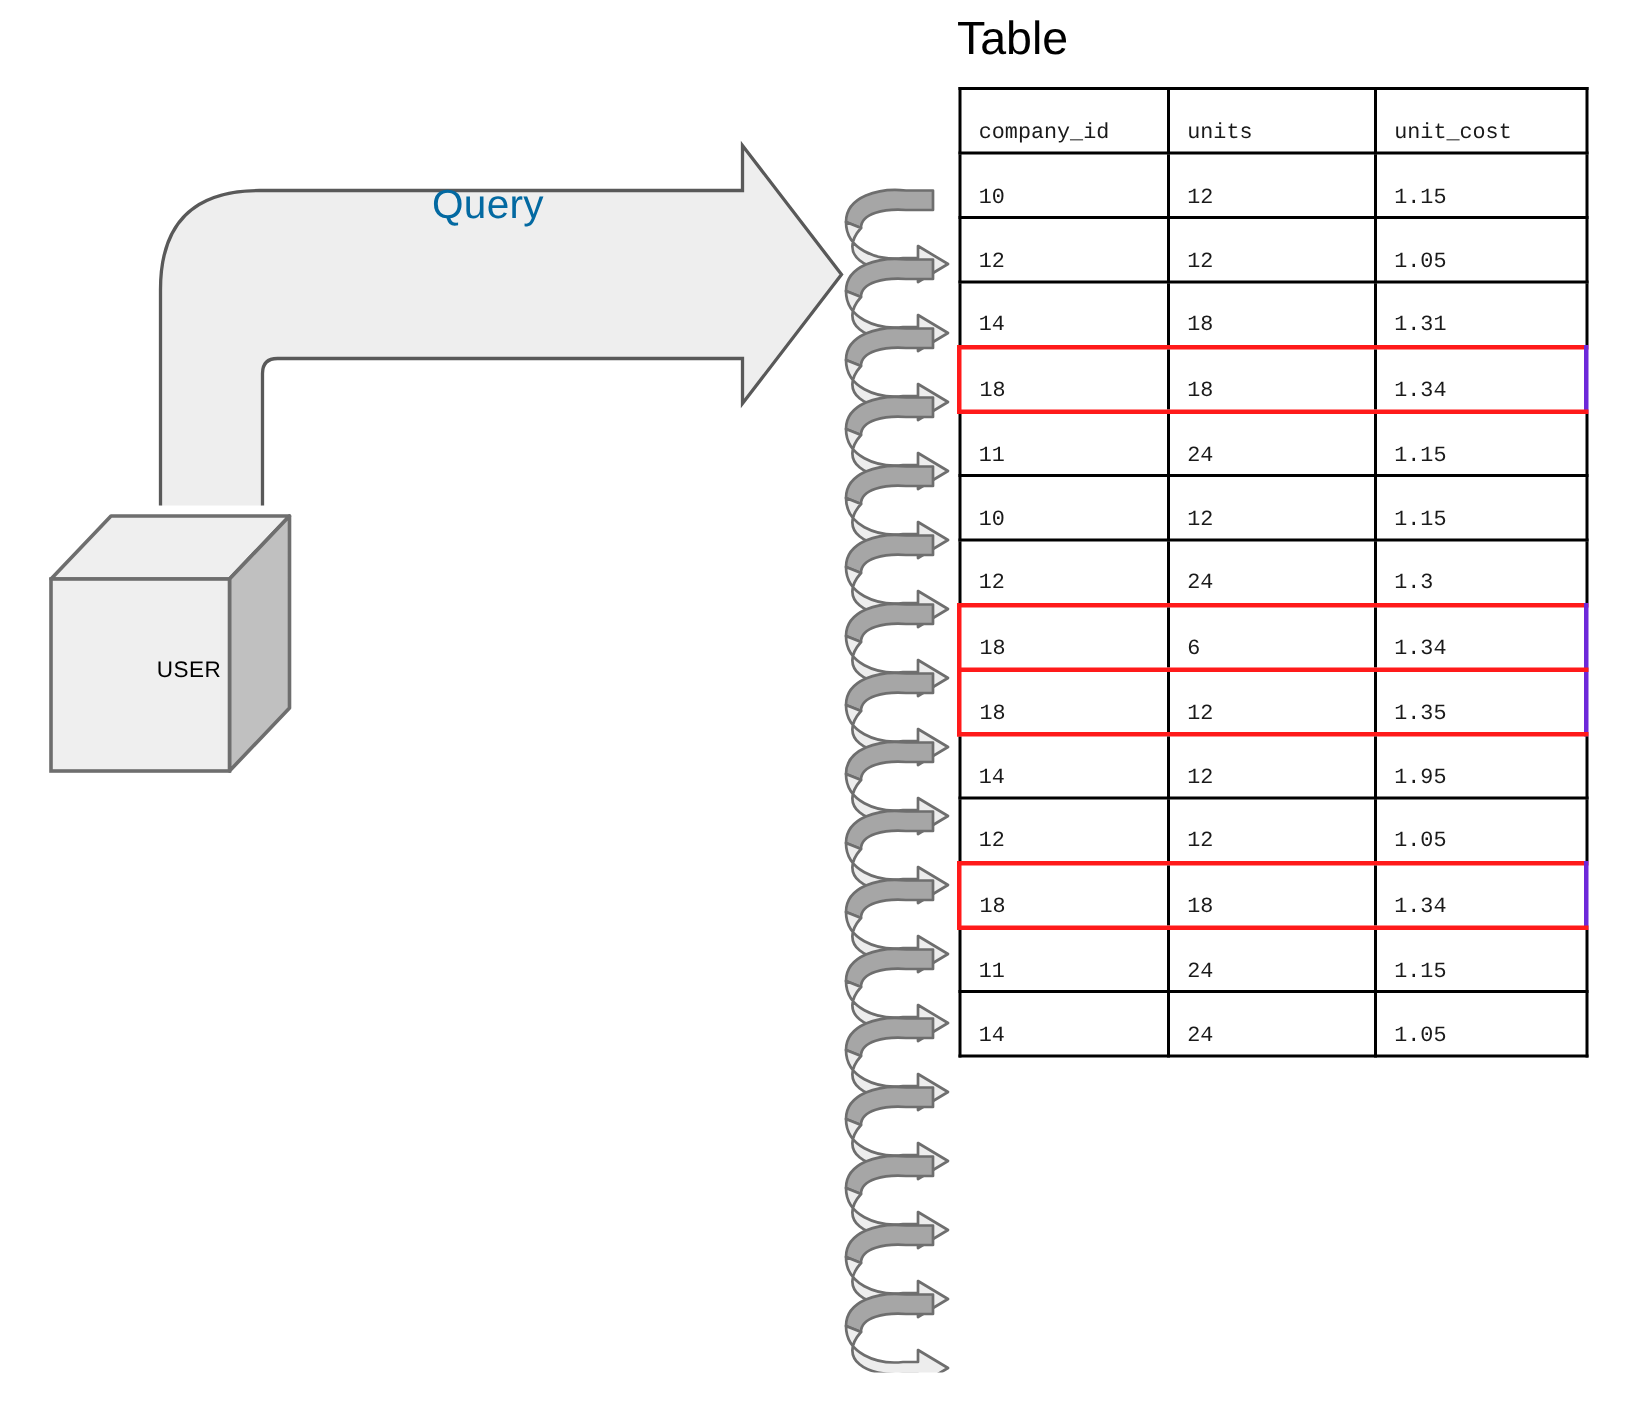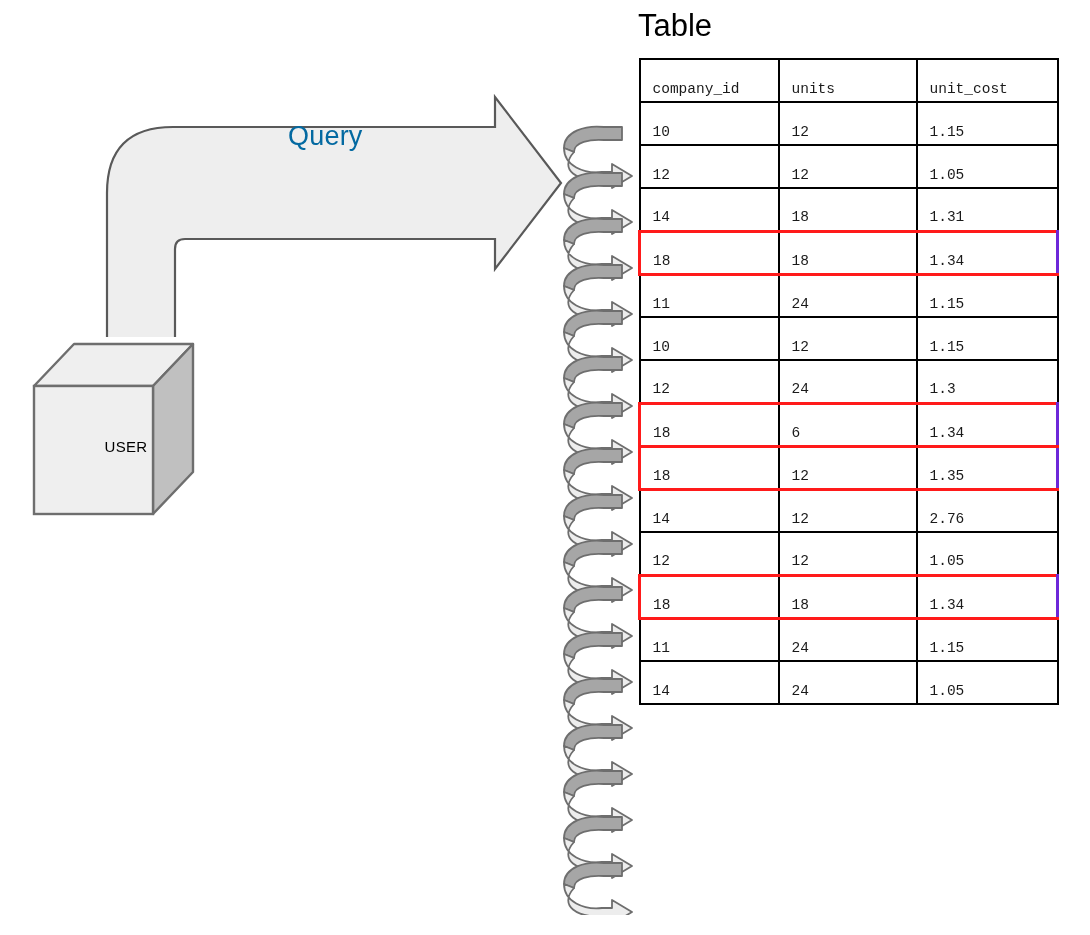--- a/index.html
+++ b/index.html
@@ -243,21 +243,21 @@
           <td>1.34</td>
         </tr>
         <tr class="highlight">
           <td>18</td>
           <td>12</td>
           <td>1.35</td>
         </tr>
         <tr>
           <td>14</td>
           <td>12</td>
-          <td>2.76</td>
+          <td>1.95</td>
         </tr>
         <tr>
           <td>12</td>
           <td>12</td>
           <td>1.05</td>
         </tr>
         <tr class="highlight">
           <td>18</td>
           <td>18</td>
           <td>1.34</td>

